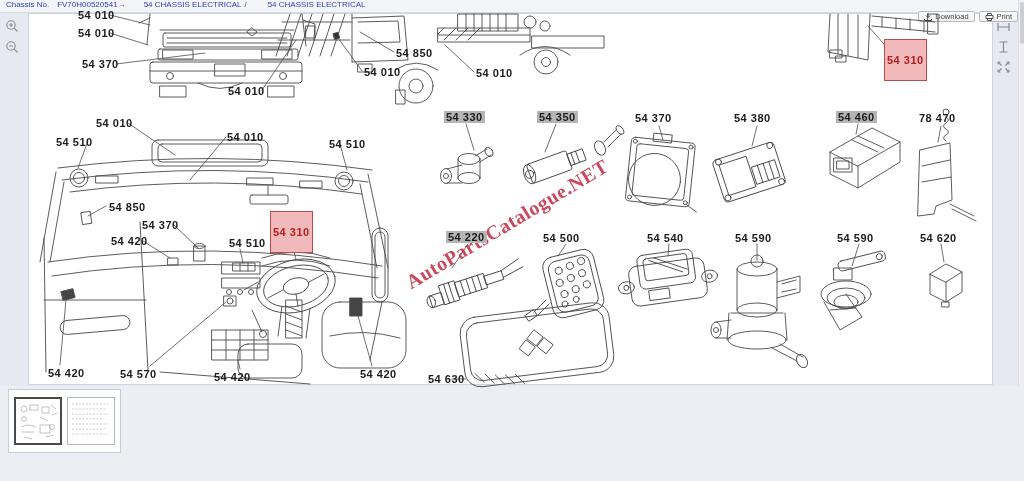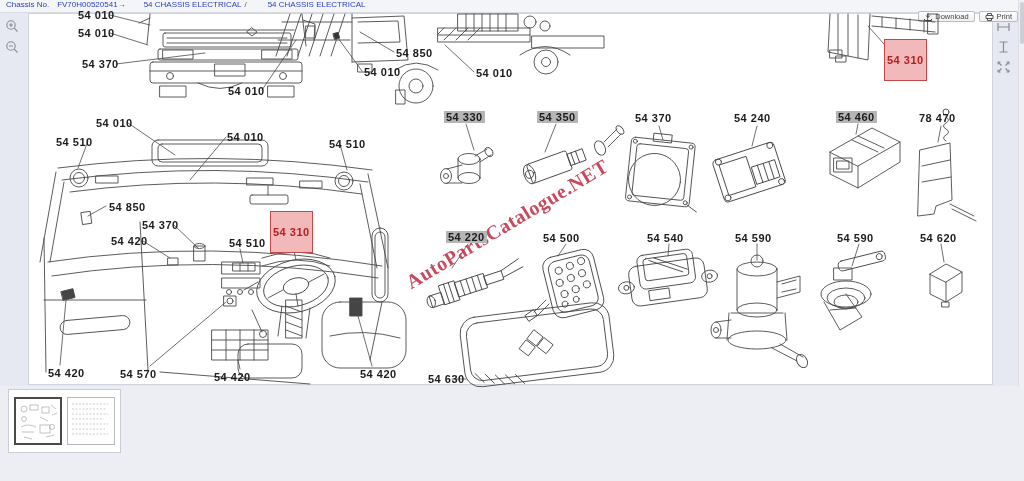--- a/index.html
+++ b/index.html
@@ -404,21 +404,21 @@
       <div class="co red" style="left: 270px; top: 211px;">54 310</div>
       <div class="co plain" style="left: 111px; top: 235px;">54 420</div>
       <div class="co plain" style="left: 229px; top: 237px;">54 510</div>
       <div class="co plain" style="left: 48px; top: 367px;">54 420</div>
       <div class="co plain" style="left: 120px; top: 368px; text-align: center;">54 570</div>
       <div class="co plain" style="left: 214px; top: 371px;">54 420</div>
       <div class="co plain" style="left: 360px; top: 368px;">54 420</div>
       <div class="co gray" style="left: 444px; top: 111px;">54 330</div>
       <div class="co gray" style="left: 537px; top: 111px;">54 350</div>
       <div class="co plain" style="left: 635px; top: 112px;">54 370</div>
-      <div class="co plain" style="left: 734px; top: 112px;">54 240</div>
+      <div class="co plain" style="left: 734px; top: 112px;">54 380</div>
       <div class="co gray" style="left: 836px; top: 111px;">54 460</div>
       <div class="co plain" style="left: 919px; top: 112px;">78 470</div>
       <div class="co gray" style="left: 446px; top: 231px;">54 220</div>
       <div class="co plain" style="left: 543px; top: 232px;">54 500</div>
       <div class="co plain" style="left: 647px; top: 232px;">54 540</div>
       <div class="co plain" style="left: 735px; top: 232px;">54 590</div>
       <div class="co plain" style="left: 837px; top: 232px;">54 590</div>
       <div class="co plain" style="left: 920px; top: 232px;">54 620</div>
       <div class="co plain" style="left: 428px; top: 373px;">54 630</div>
     </div>

